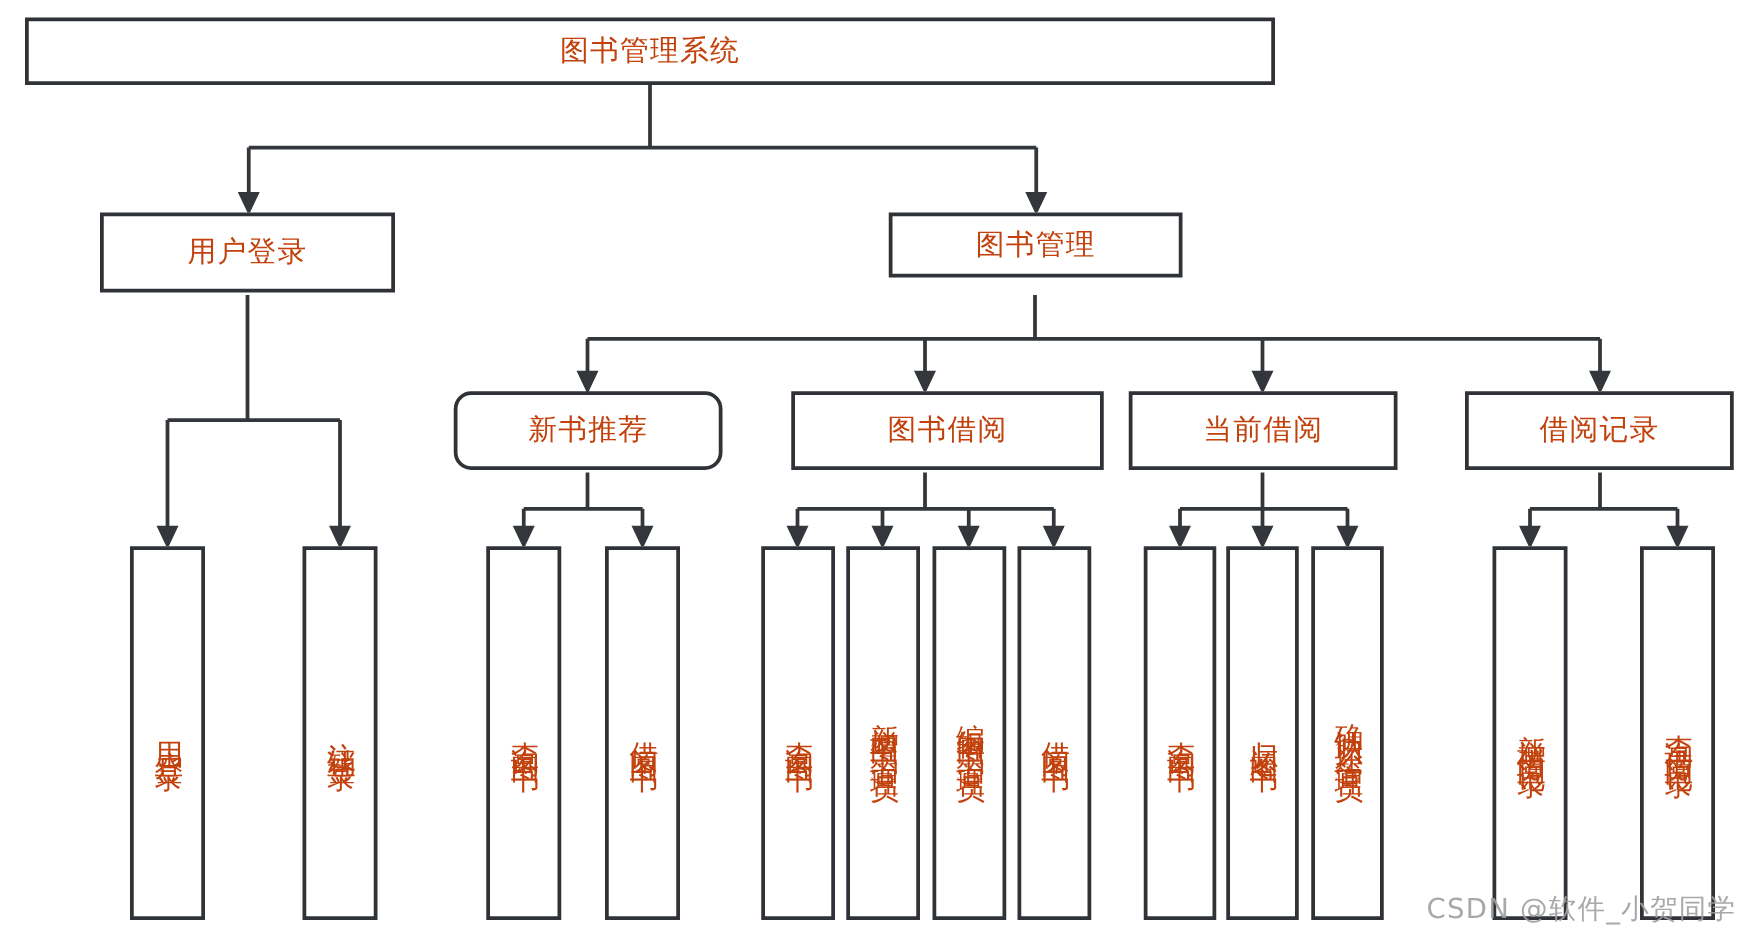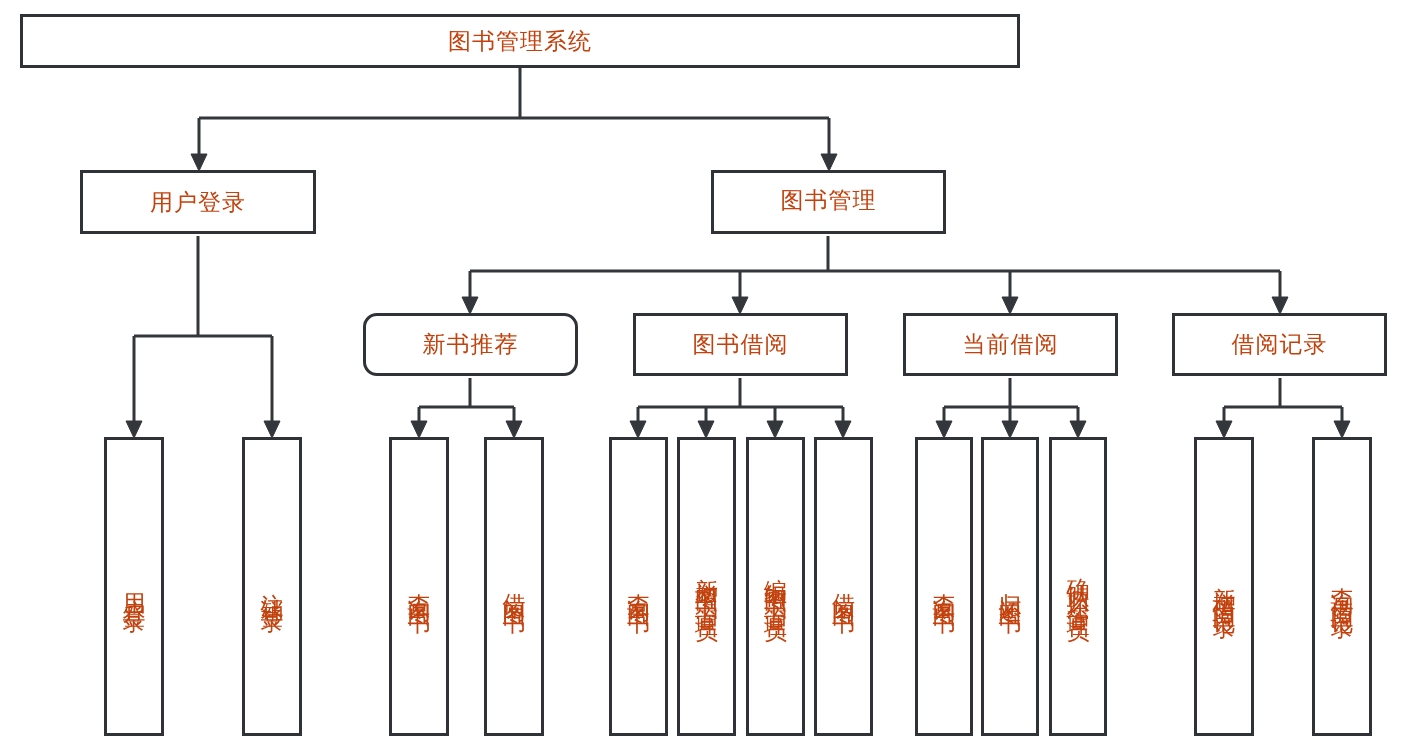--- a/index.html
+++ b/index.html
@@ -103,24 +103,24 @@
     <polygon points="1070,421 1086,421 1078,438"></polygon>
 
     <path d="M1280,378 V407 M1224,407 H1342 M1224,407 V422 M1342,407 V422"></path>
     <polygon points="1216,421 1232,421 1224,438"></polygon>
     <polygon points="1334,421 1350,421 1342,438"></polygon>
   </svg>
 
   <div class="box h-box" style="left:20px; top:14px; width:1000px; height:54px;">图书管理系统</div>
 
   <div class="box h-box" style="left:80px; top:170px; width:236px; height:64px;">用户登录</div>
-  <div class="box h-box" style="left:711px; top:170px; width:235px; height:64px;font-family:Liberation Mono, monospace;">图书管理</div>
+  <div class="box h-box" style="left:711px; top:170px; width:235px; height:52px;">图书管理</div>
 
   <div class="box h-box" style="left:363px; top:313px; width:215px; height:63px;border-radius:14px;">新书推荐</div>
-  <div class="box h-box" style="left:633px; top:313px; width:215px; height:63px;">图书借阅</div>
+  <div class="box h-box" style="left:633px; top:313px; width:250px; height:63px;">图书借阅</div>
   <div class="box h-box" style="left:1172px; top:313px; width:215px; height:63px;">借阅记录</div>
   <div class="box h-box" style="left:903px; top:313px; width:215px; height:63px;">当前借阅</div>
 
   <div class="box v-box" style="left:104px; top:437px; width:60px; height:299px;">用户登录</div>
   <div class="box v-box" style="left:242px; top:437px; width:60px; height:299px;">注销登录</div>
 
   <div class="box v-box" style="left:389px; top:437px; width:60px; height:299px;">查询图书</div>
   <div class="box v-box" style="left:484px; top:437px; width:60px; height:299px;">借阅图书</div>
 
   <div class="box v-box" style="left:609px; top:437px; width:59px; height:299px;">查询图书</div>
@@ -128,14 +128,15 @@
   <div class="box v-box" style="left:746px; top:437px; width:59px; height:299px;">编辑图书（管理员）</div>
   <div class="box v-box" style="left:814px; top:437px; width:59px; height:299px;">借阅图书</div>
 
   <div class="box v-box" style="left:915px; top:437px; width:58px; height:299px;">查询图书</div>
   <div class="box v-box" style="left:981px; top:437px; width:58px; height:299px;">归还图书</div>
   <div class="box v-box" style="left:1049px; top:437px; width:58px; height:299px;">确认归还（管理员）</div>
 
   <div class="box v-box" style="left:1194px; top:437px; width:60px; height:299px;">新增借阅记录</div>
   <div class="box v-box" style="left:1312px; top:437px; width:60px; height:299px;">查询借阅记录</div>
 
+  <div class="watermark">CSDN @软件_小贺同学</div>
 
 </div>
 
 </body></html>

